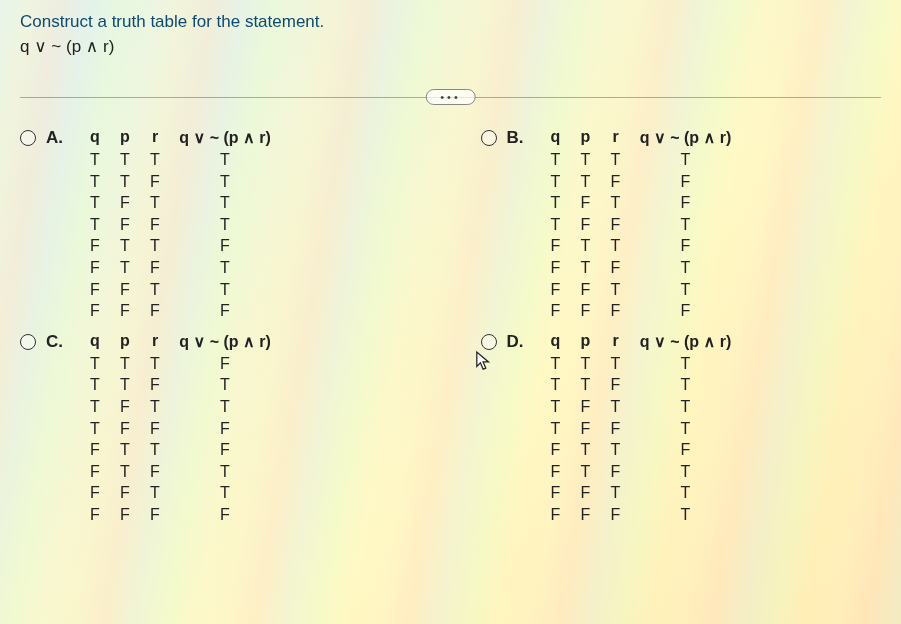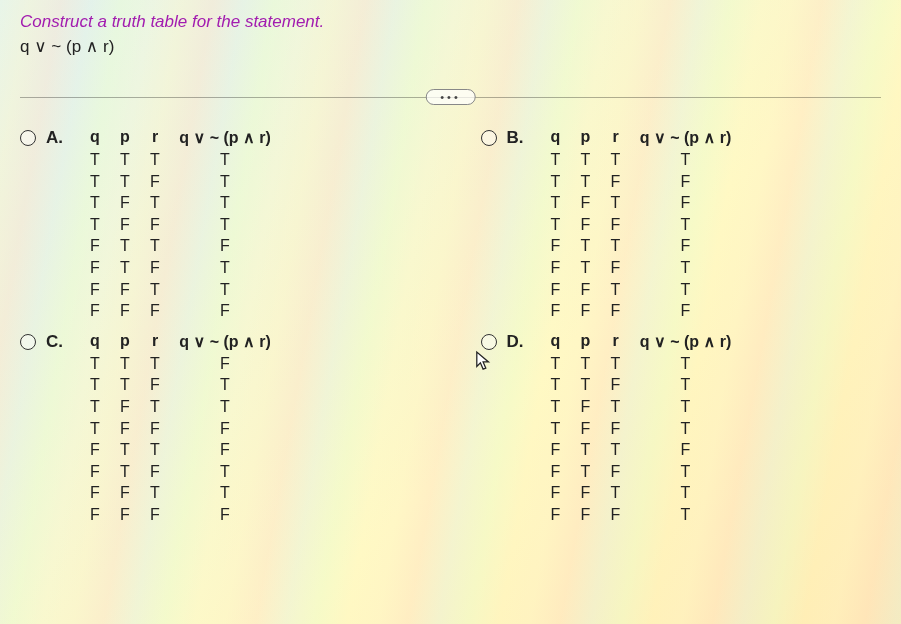--- a/index.html
+++ b/index.html
@@ -23,21 +23,21 @@
       rgba(255,255,255,0.0) 0px,
       rgba(255,240,200,0.25) 30px,
       rgba(255,200,200,0.2) 60px,
       rgba(200,230,255,0.2) 90px,
       rgba(220,255,210,0.25) 120px,
       rgba(255,255,255,0.0) 150px);
     pointer-events:none;
     z-index:0;
   }
   .content { position: relative; z-index:1; }
-  .prompt { font-size: 17px; color:#a21caf; margin-bottom: 4px; font-style: italic; }
+  .prompt { font-size: 17px; color:#0c4a6e; margin-bottom: 4px; }
   .expr { font-size: 17px; color:#222; margin-bottom: 40px; }
   hr.sep { border:none; border-top:1px solid rgba(0,0,0,0.3); margin: 4px 0 10px 0; }
   .ellipsis-pill {
     position:absolute; left:50%; top:0; transform:translateX(-50%);
     border:1px solid #888; border-radius:12px; background:rgba(255,255,255,0.7);
     padding:1px 14px; font-size:11px; letter-spacing:3px; color:#444;
     margin-top:-8px;
   }
   .divider-wrap { position:relative; margin-bottom:30px; }
   .options { display:grid; grid-template-columns: 1fr 1fr; gap: 10px 60px; }

